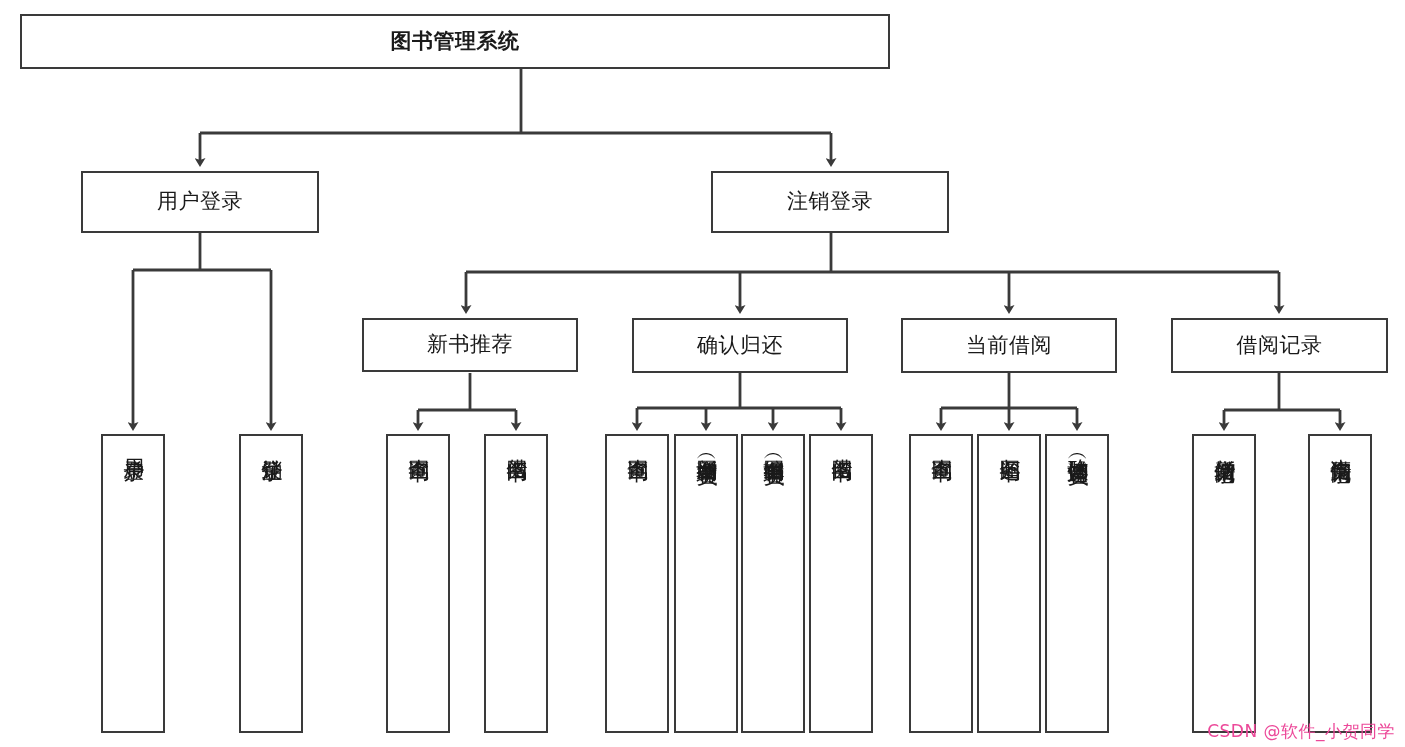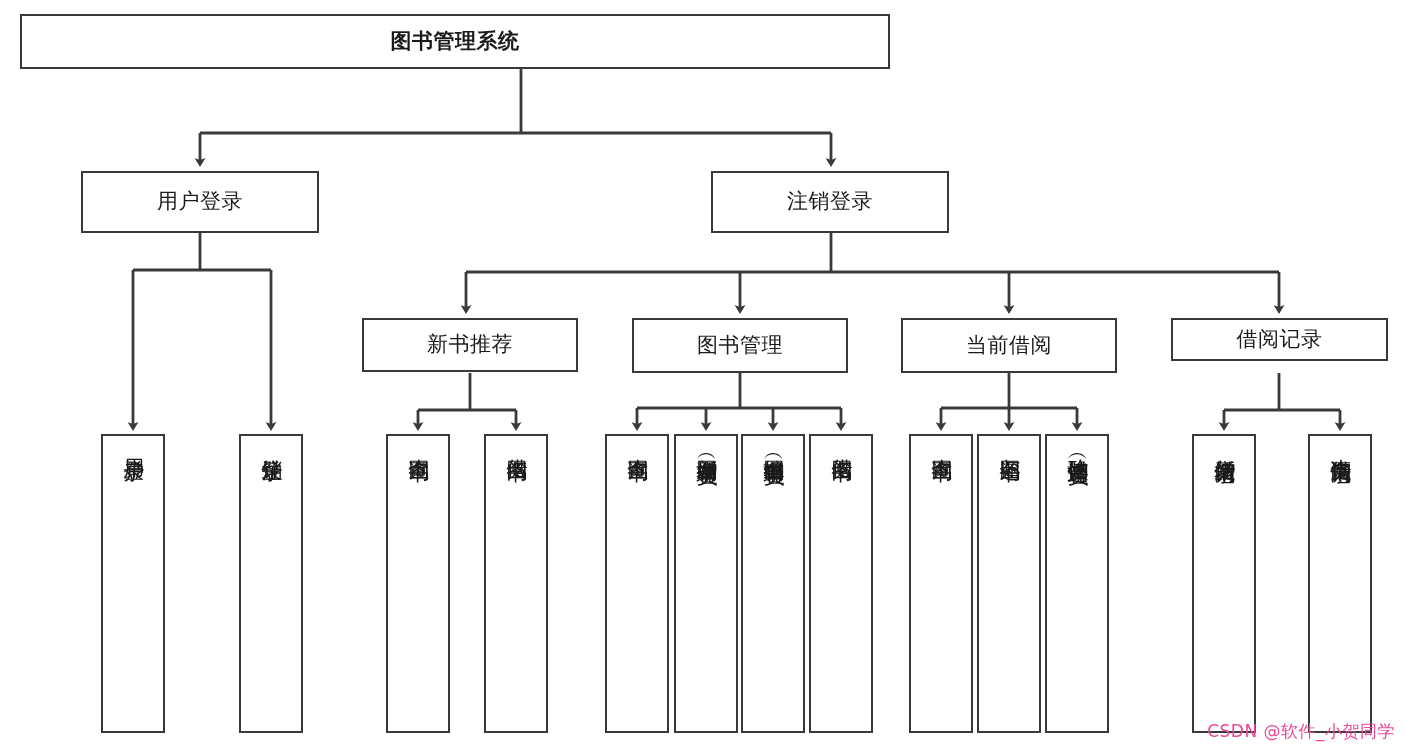--- a/index.html
+++ b/index.html
@@ -130,26 +130,26 @@
     <span>用户登录</span>
   </div>
   <div class="node h" style="left:711px; top:171px; width:238px; height:62px;">
     <span>注销登录</span>
   </div>
 
   <div class="node h" style="left:362px; top:318px; width:216px; height:54px;">
     <span>新书推荐</span>
   </div>
   <div class="node h" style="left:632px; top:318px; width:216px; height:55px;">
-    <span>图书管理</span>
+    <span>确认归还</span>
   </div>
   <div class="node h" style="left:901px; top:318px; width:216px; height:55px;">
     <span>当前借阅</span>
   </div>
-  <div class="node h" style="left:1171px; top:318px; width:217px; height:43px;">
+  <div class="node h" style="left:1171px; top:318px; width:217px; height:55px;">
     <span>借阅记录</span>
   </div>
 
   <div class="node v" style="left:101px; top:434px; width:64px; height:299px;">
     <span class="vtext">用户登录</span>
   </div>
   <div class="node v" style="left:239px; top:434px; width:64px; height:299px;">
     <span class="vtext">注销登录</span>
   </div>
 

